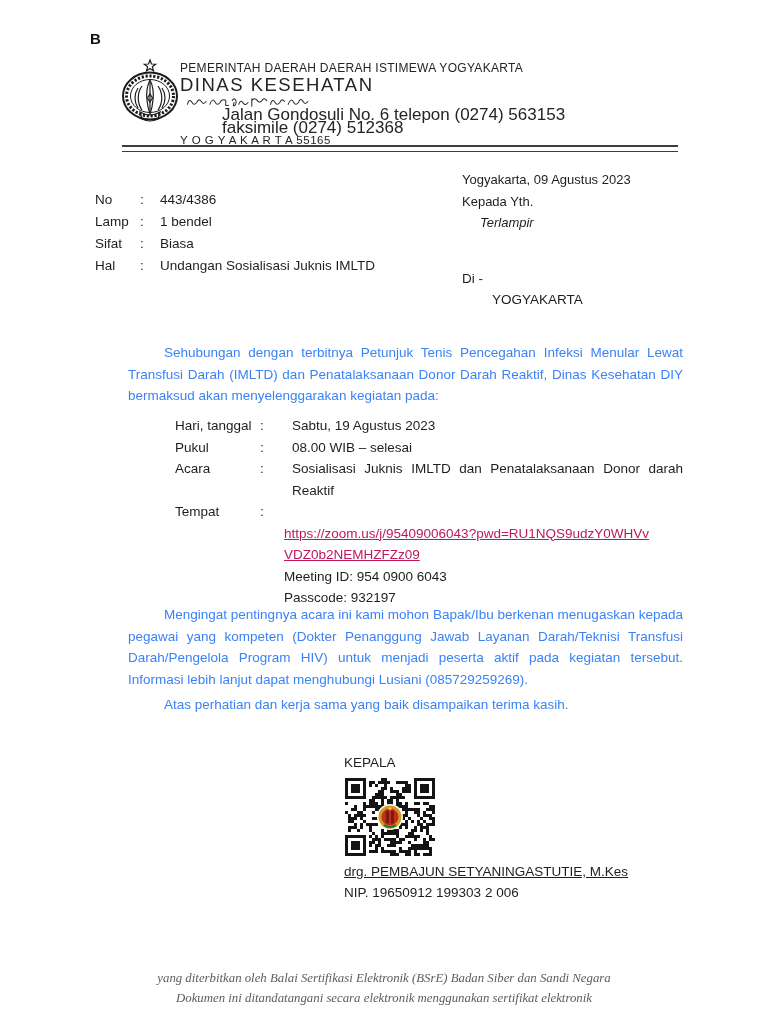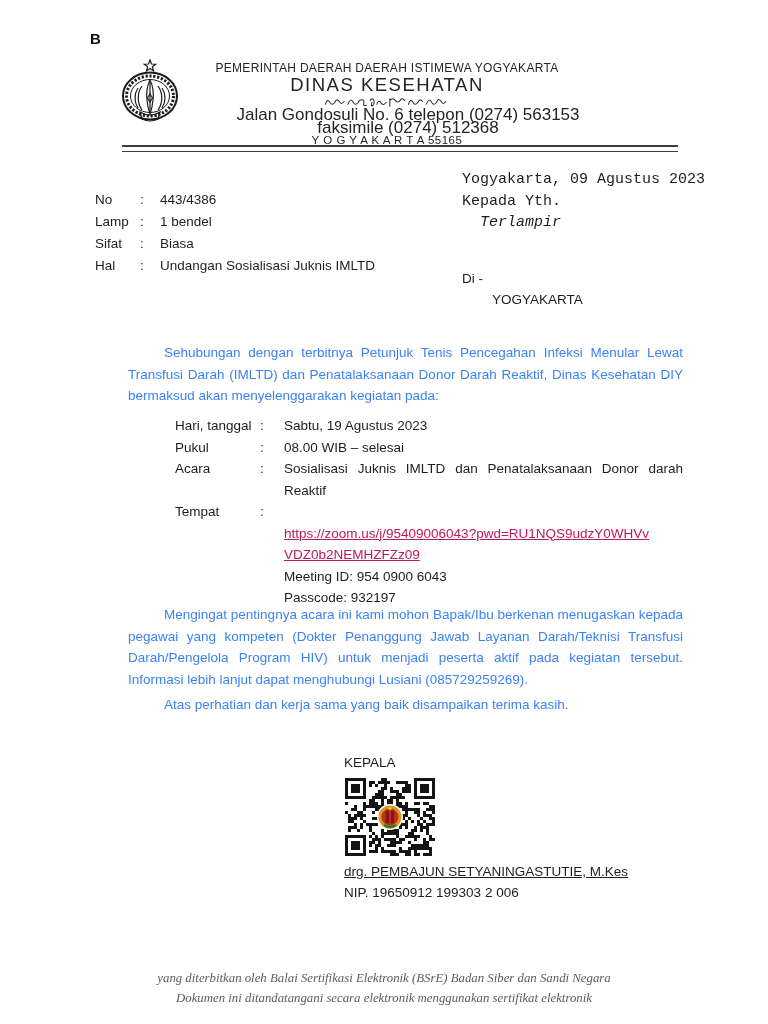--- a/index.html
+++ b/index.html
@@ -6,56 +6,56 @@
   html,body { background:#fff; }
   .page {
     position:relative; width:768px; height:1024px; background:#ffffff;
     font-family:"Liberation Sans","DejaVu Sans",sans-serif; color:#1e1e1e;
     overflow:hidden;
   }
   .b-label { position:absolute; left:90px; top:30px; font-size:15px; font-weight:bold; color:#111; }
 
   
   .lh-logo { position:absolute; left:113px; top:58px; }
-  .lh-text { position:absolute; left:174px; top:62px; width:426px; text-align:center; color:#242424; }
+  .lh-text { position:absolute; left:180px; top:62px; width:426px; color:#242424; }
   .lh-line1 { font-size:12px; line-height:13px; letter-spacing:.3px; }
   .lh-line2 { font-size:18.5px; line-height:20px; letter-spacing:1.5px; }
   .lh-jav   { line-height:13px; height:14px; }
   .lh-addr  { font-size:17px; line-height:12.5px;padding-left:42px; }
   .lh-web   { font-size:11.3px; line-height:12.5px; }
   .email-link { color:#2464b4; text-decoration:underline; background:#9fc5e8; }
   .lh-city  { font-size:11.5px; line-height:13px; letter-spacing:.5px; }
   .lh-rule  { position:absolute; left:122px; top:145px; width:556px; height:7px;
               border-top:2.5px solid #3d3d3d; border-bottom:1.8px solid #3d3d3d; }
 
   
   .meta { position:absolute; left:95px; top:189px; width:350px; font-size:13.5px; }
   .meta-row { display:flex; line-height:22px; }
   .meta-label { flex:0 0 45px; }
   .meta-colon { flex:0 0 20px; }
   .meta-value { flex:1; }
 
   
-  .right-block { position:absolute; left:462px; top:169px; width:270px; font-size:15px; line-height:21.5px;font-family:Liberation Mono, monospace; }
+  .right-block { position:absolute; left:462px; top:169px; width:270px; font-size:13px; line-height:21.5px; }
   .terlampir { font-style:italic; padding-left:18px; }
   .di-line { position:absolute; left:462px; top:271px; font-size:13.5px; }
   .di-city { position:absolute; left:492px; top:292px; font-size:13.5px; }
 
   
   .para { position:absolute; left:128px; width:555px; font-size:13.5px; line-height:21.5px;
           text-align:justify; text-indent:36px; color:#3b82f6; }
   .para1 { top:342px; }
   .para2 { top:604px; }
   .para3 { top:694px; text-align:left; }
 
   .details { position:absolute; left:175px; top:415px; width:508px; font-size:13.5px; }
   .detail-row { display:flex; line-height:21.5px; }
   .detail-label { flex:0 0 85px; }
   .detail-colon { flex:0 0 24px; }
-  .detail-value { flex:1; text-align:justify; }
+  .detail-value { flex:1; text-align:justify;margin-left:8px; }
   .zoom-block { margin-left:109px; line-height:21.5px; }
   .zoom-link { color:#be185d; text-decoration:underline; word-break:break-all; }
   .zoom-link span { display:block; }
 
   
   .signature { position:absolute; left:344px; top:754px; font-size:13.5px; }
   .sig-title { line-height:17px; }
   .qr-wrap { margin-top:6px; width:92px; height:80px; }
   .sig-name { margin-top:5px; text-decoration:underline; line-height:20px; white-space:nowrap; }
   .sig-nip { line-height:21px; }

